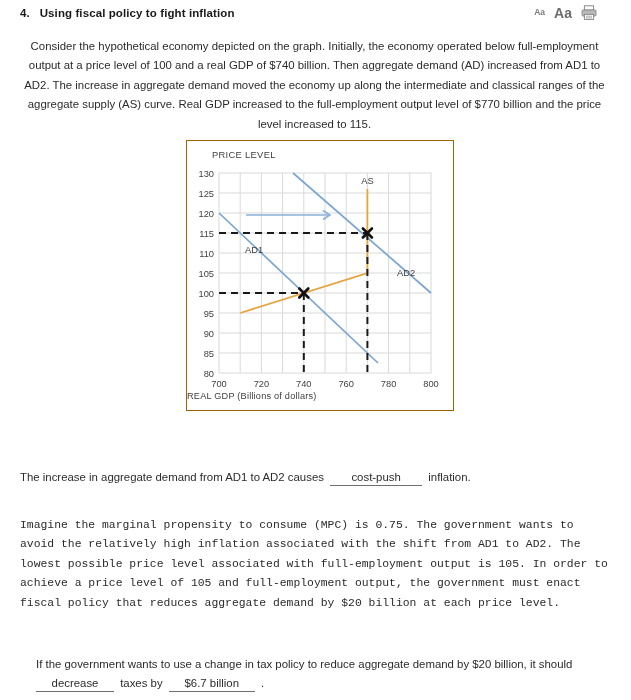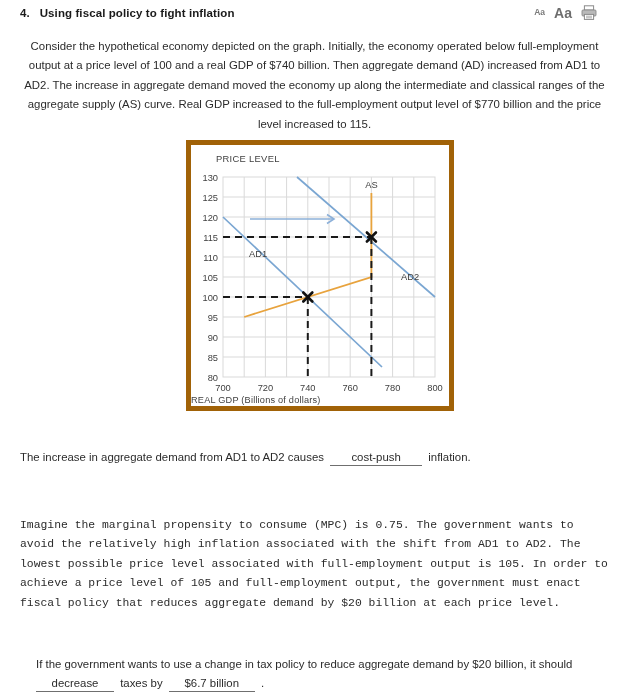--- a/index.html
+++ b/index.html
@@ -63,21 +63,21 @@
   .para {
     position: absolute;
     left: 20px;
     width: 589px;
     font-size: 11.4px;
     line-height: 19.4px;
     color: #2b2b2b;
     text-align: left;
   }
   #para1 { top: 37px; text-align: center; }
-  #line-cause { top: 448px; width: 600px; }
+  #line-cause { top: 468px; width: 600px; }
   #para2 { top: 516px; font-family: Liberation Mono, monospace; }
   #line-expend { top: 587px; width: 600px; }
   #line-tax { top: 655px; width: 600px; margin-left: 16px; }
 
   .blank {
     display: inline-block;
     border-bottom: 1px solid #6f6f6f;
     text-align: center;
     line-height: 15px;
     vertical-align: baseline;
@@ -90,21 +90,21 @@
   .blank-action  { width: 78px; }
   .blank-amount  { width: 92px; }
   .blank-taxact  { width: 78px; margin-left: 0; }
   .blank-taxamt  { width: 86px; }
 
   
   #chart-box {
     position: absolute;
     left: 186px; top: 140px;
     width: 268px; height: 271px;
-    border: 5px solid #a16207;
+    border: 1px solid #a16207;
     background: #ffffff;
   }
   #chart-title {
     position: absolute;
     left: 25px; top: 8px;
     font-size: 9.4px;
     letter-spacing: .3px;
     color: #3f3f3f;
     font-weight: normal;
   }

